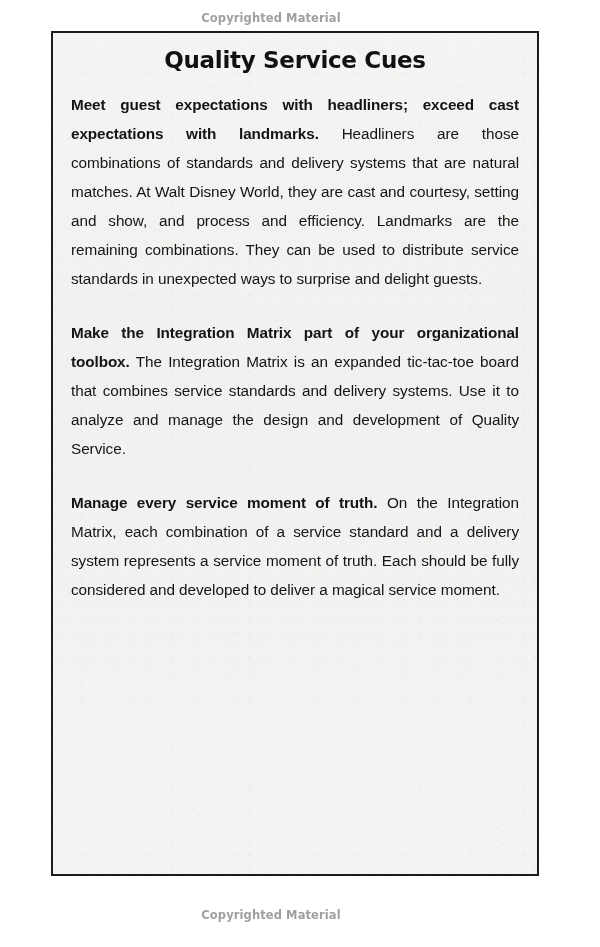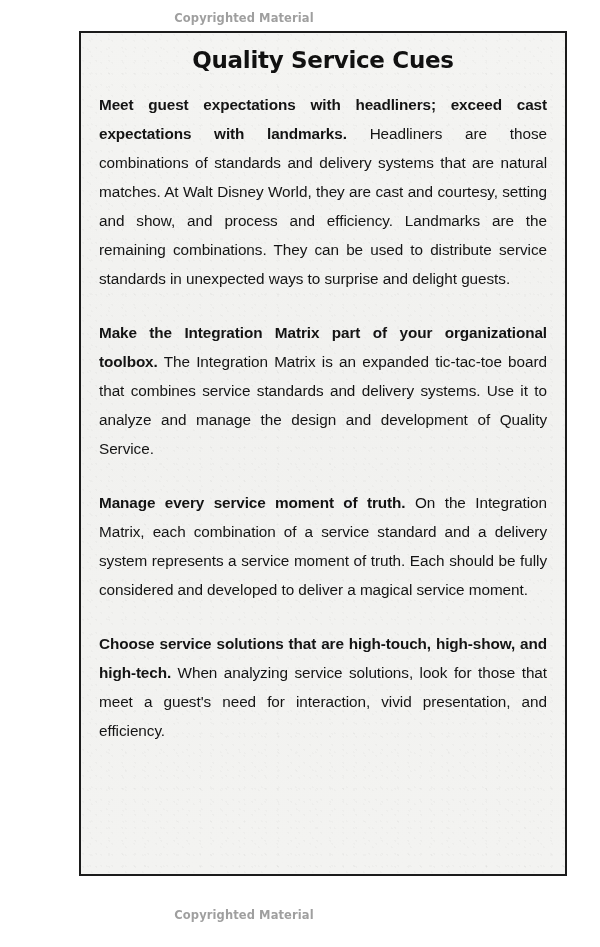--- a/index.html
+++ b/index.html
@@ -26,20 +26,21 @@
     position: absolute;
     left: 0;
     width: 488px;
     text-align: center;
     font-family: "DejaVu Sans", sans-serif;
     font-size: 11.5px;
     font-weight: 700;
     letter-spacing: 0.1px;
     color: #8f8f8f;
     opacity: 0.85;
+    padding-left: 27px;
   }
   .watermark-top  { top: 11px; }
   .watermark-bottom { top: 908px; }
 
   
   .frame {
     position: absolute;
     left: 51px;
     top: 31px;
     width: 488px;
@@ -47,21 +48,20 @@
     box-sizing: border-box;
     border: 2px solid #1b1b1b;
     background:
       radial-gradient(circle at 18% 12%, rgba(0,0,0,0.022) 0 1px, transparent 1px),
       radial-gradient(circle at 62% 38%, rgba(0,0,0,0.020) 0 1px, transparent 1px),
       radial-gradient(circle at 84% 71%, rgba(0,0,0,0.018) 0 1px, transparent 1px),
       radial-gradient(circle at 35% 86%, rgba(0,0,0,0.020) 0 1px, transparent 1px),
       linear-gradient(180deg, #f4f4f2 0%, #f1f1ef 40%, #f3f3f1 100%);
     background-size: 13px 13px, 17px 17px, 11px 11px, 19px 19px, 100% 100%;
     overflow: hidden;
-    margin-left: 28px;
   }
 
   .frame-inner {
     padding: 14px 18px 0 18px;
   }
 
   .doc-title {
     margin: 0 0 17px 0;
     text-align: center;
     font-family: "DejaVu Sans", sans-serif;
@@ -109,23 +109,19 @@
       <p class="cue">
         <span class="lead">Make the Integration Matrix part of your organizational toolbox.</span>
         <span class="body">The Integration Matrix is an expanded tic-tac-toe board that combines service standards and delivery systems. Use it to analyze and manage the design and development of Quality Service.</span>
       </p>
 
       <p class="cue">
         <span class="lead">Manage every service moment of truth.</span>
         <span class="body">On the Integration Matrix, each combination of a service standard and a delivery system represents a service moment of truth. Each should be fully considered and developed to deliver a magical service moment.</span>
       </p>
 
-      <p class="cue">
-        <span class="lead">Choose service solutions that are high-touch, high-show, and high-tech.</span>
-        <span class="body">When analyzing service solutions, look for those that meet a guest's need for interaction, vivid presentation, and efficiency.</span>
-      </p>
 
     </div>
   </div>
 
   <div class="watermark watermark-bottom">Copyrighted Material</div>
 
 </div>
 
 </body></html>

